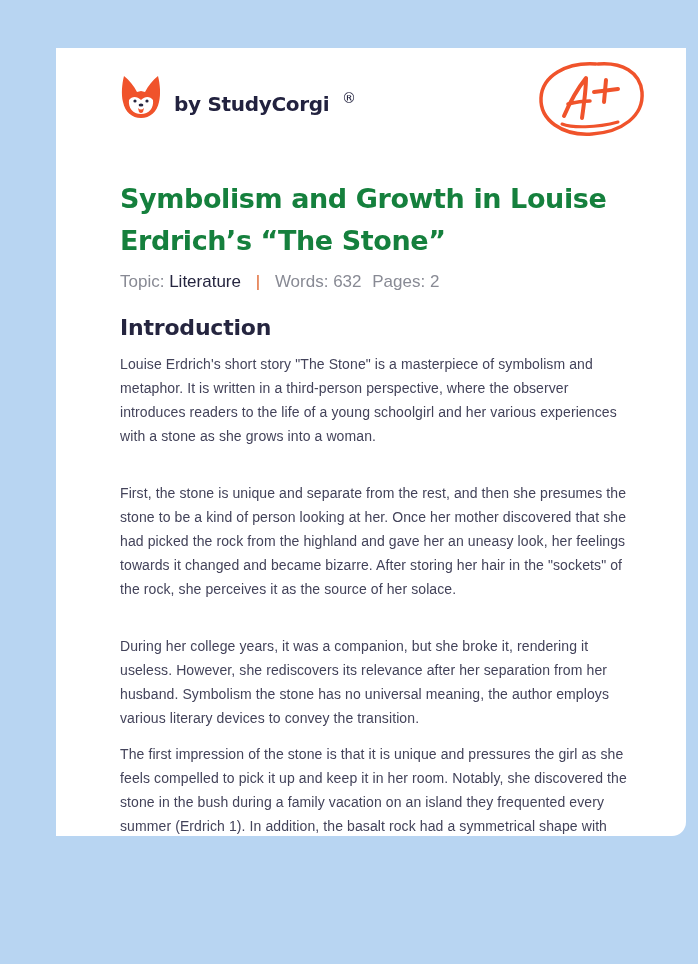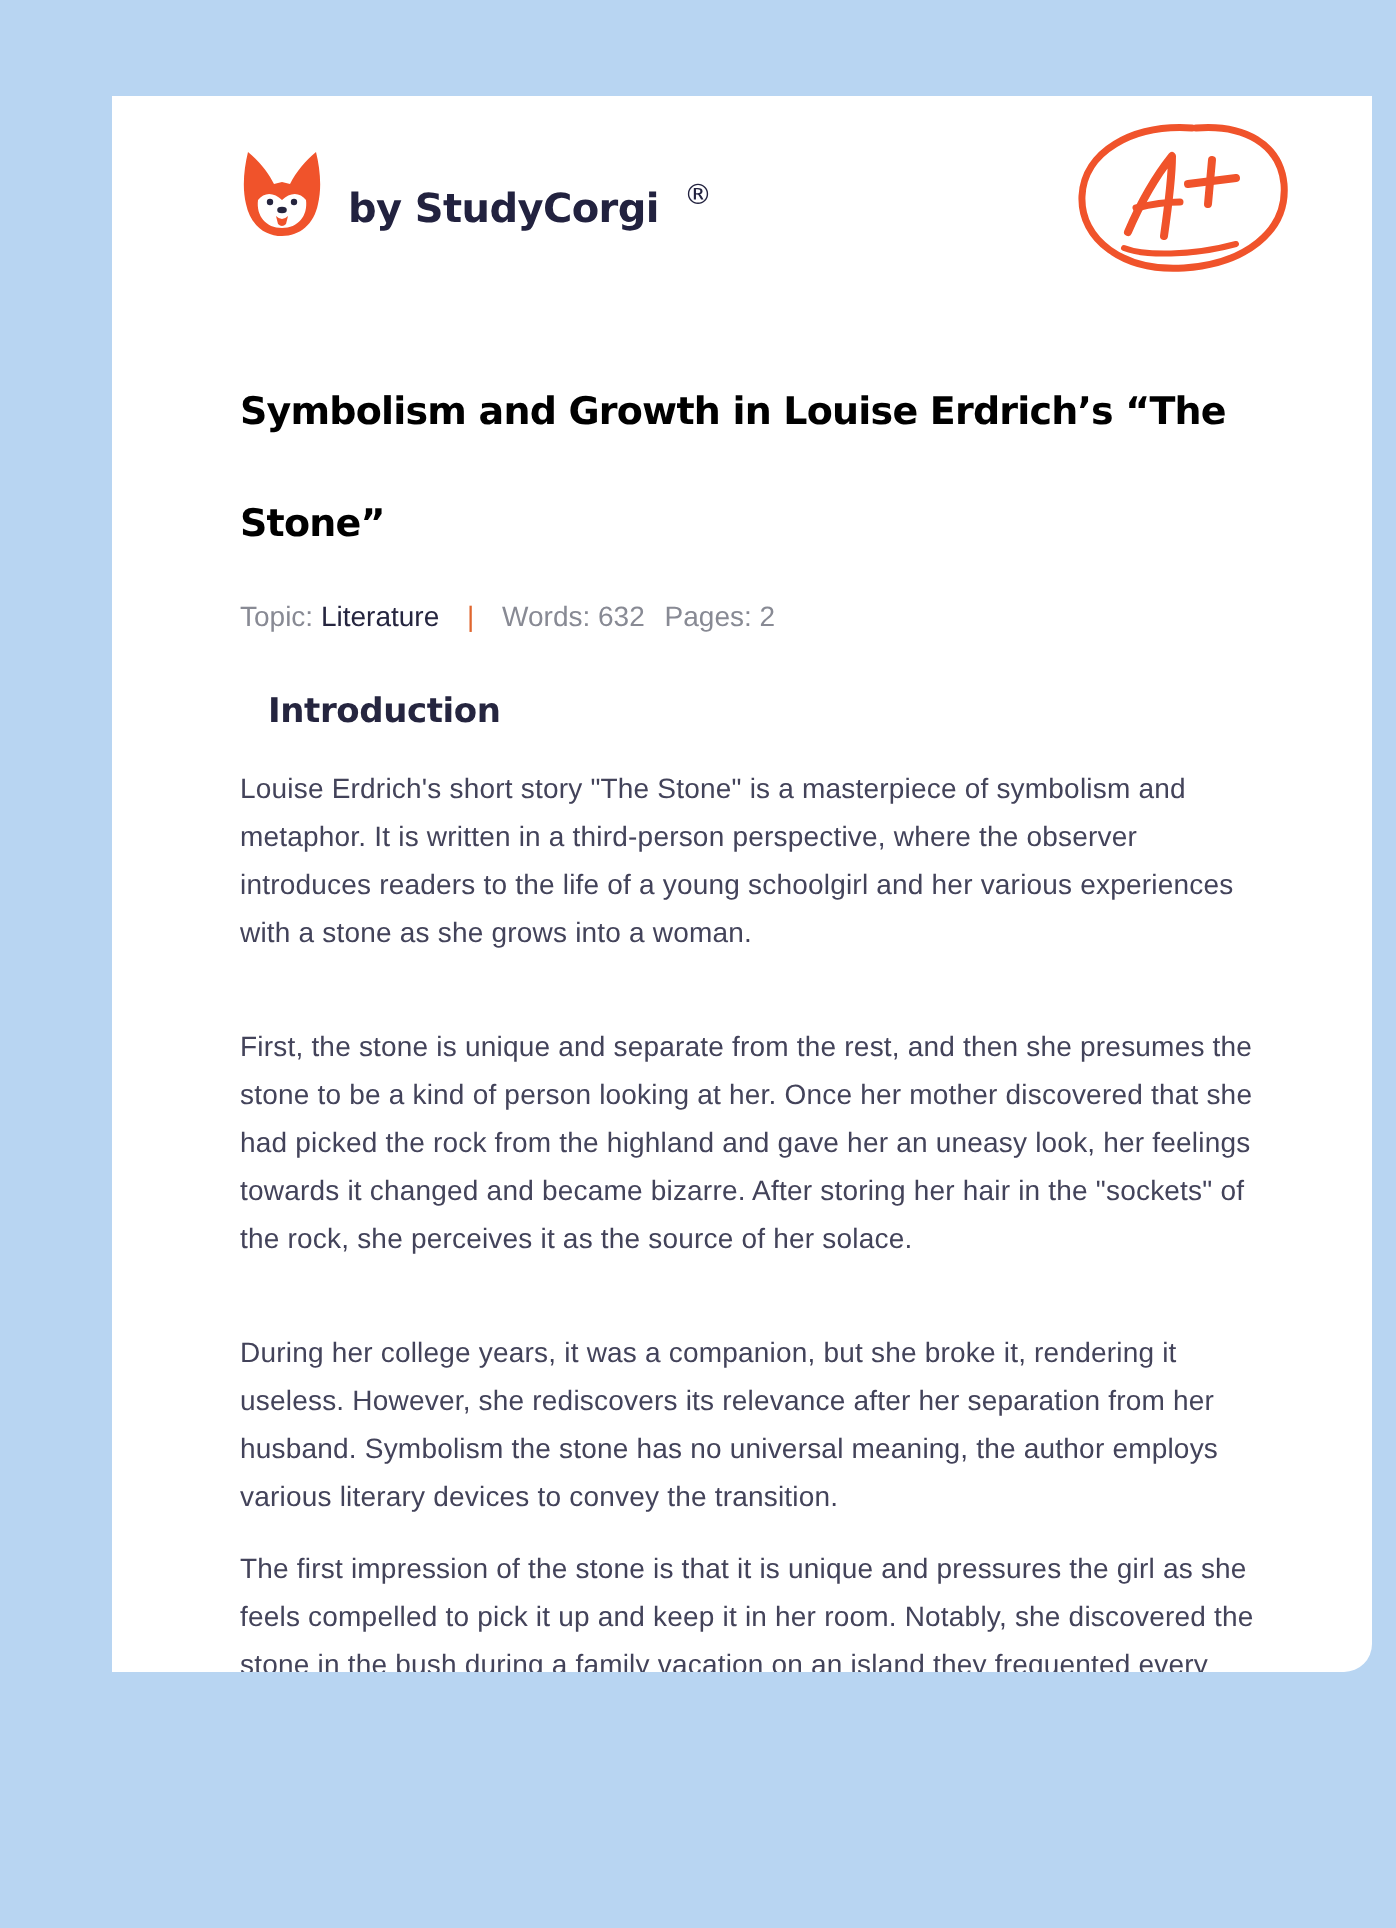--- a/index.html
+++ b/index.html
@@ -22,29 +22,29 @@
     .brand {
       position: absolute; left: 118px; top: 44px;
       font-family: "DejaVu Sans", sans-serif; font-weight: bold;
       font-size: 20px; color: #22223f; letter-spacing: -0.3px;
     }
     .reg { position: absolute; left: 286px; top: 42px; font-size: 14px; color: #22223f; font-family: "DejaVu Sans", sans-serif; }
     .grade { position: absolute; left: 480px; top: 10px; width: 112px; height: 82px; }
     .content { position: absolute; left: 64px; top: 130px; width: 512px; }
     h1 {
       margin: 0; font-family: "DejaVu Sans", sans-serif; font-weight: bold;
-      font-size: 19px; line-height: 56px; color: #000000; letter-spacing: -0.4px;
+      font-size: 27px; line-height: 42px; color: #15803d; letter-spacing: -0.4px;
     }
-    .meta { margin-top: 10px; font-size: 14px; color: #888a94; height: 20px; }
+    .meta { margin-top: 10px; font-size: 17px; color: #888a94; height: 20px; }
     .meta .topic-val { color: #25253f; }
     .meta .sep { color: #e0662f; margin: 0 10px; }
     .meta .pages { margin-left: 6px; }
     h2 {
-      margin: 14px; font-family: "DejaVu Sans", sans-serif; font-weight: bold;
-      font-size: 17px; color: #25253f; letter-spacing: -0.2px;
+      margin: 0; font-family: "DejaVu Sans", sans-serif; font-weight: bold;
+      font-size: 22px; color: #25253f; letter-spacing: -0.2px;
     }
     .h-intro { margin-top: 24px; line-height: 24px; }
     .h-evo { margin-top: 16px; line-height: 24px; }
     p {
       margin: 0; font-size: 14px; line-height: 24px; color: #43435a;
       letter-spacing: 0.1px;
     }
     .p1 { margin-top: 12px; }
     .p2, .p3 { margin-top: 33px; }
     .p4 { margin-top: 12px; }

